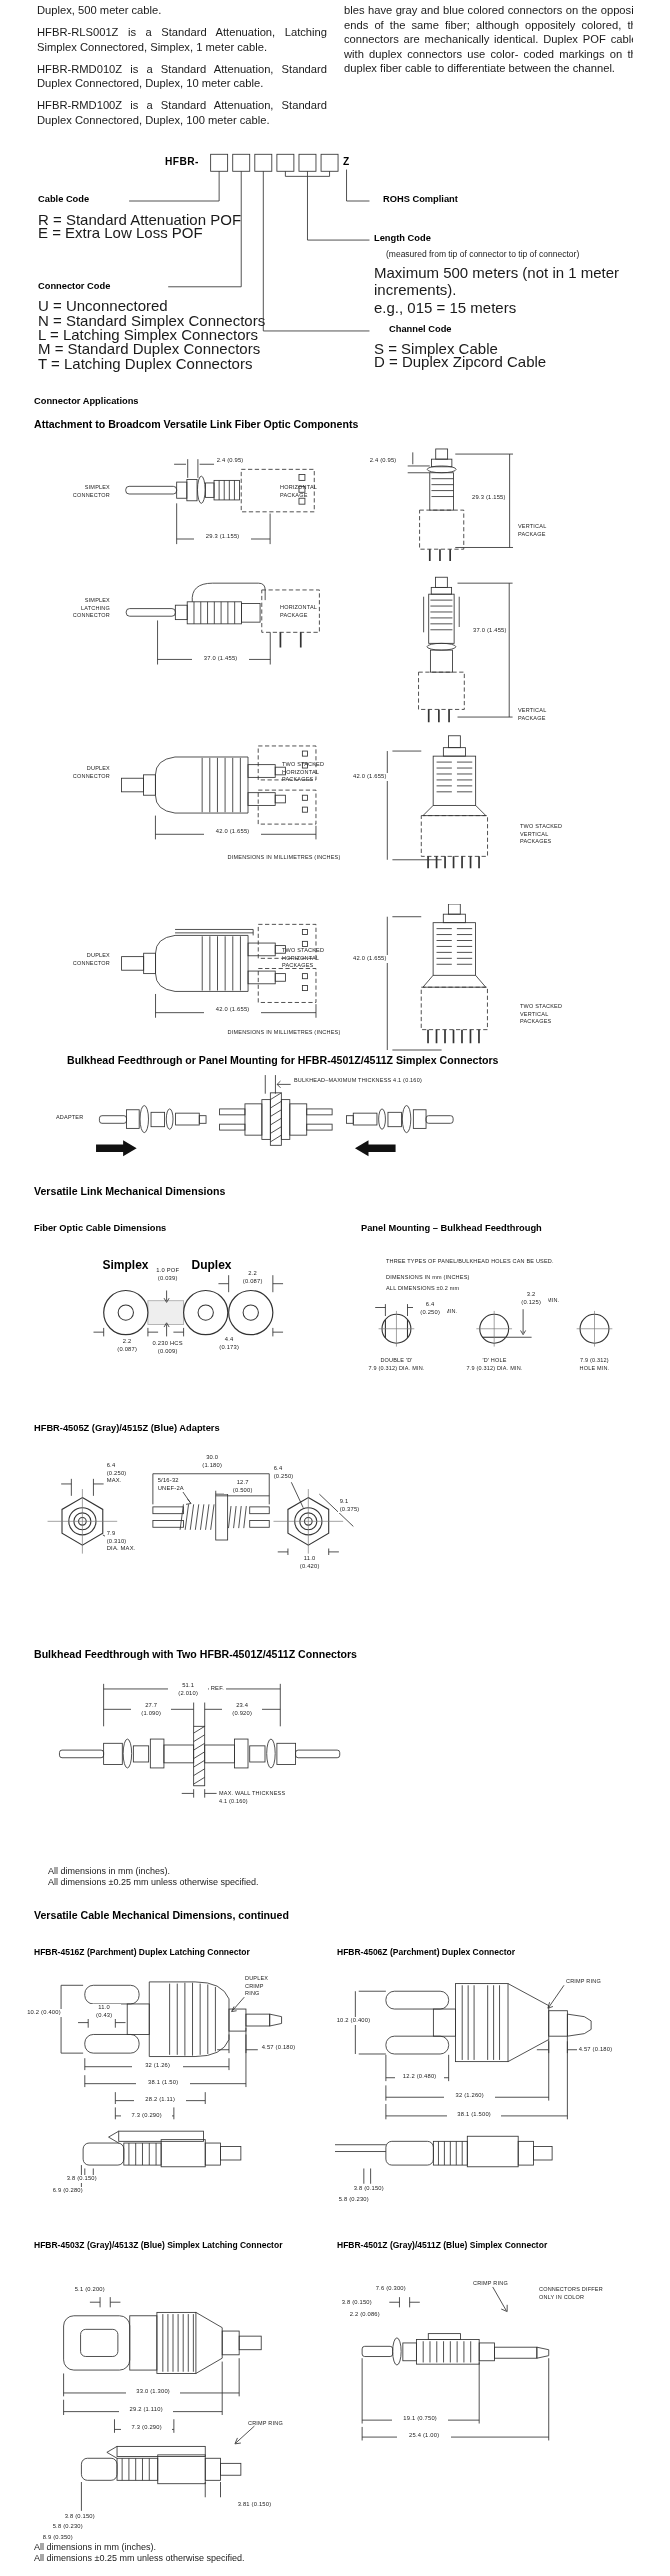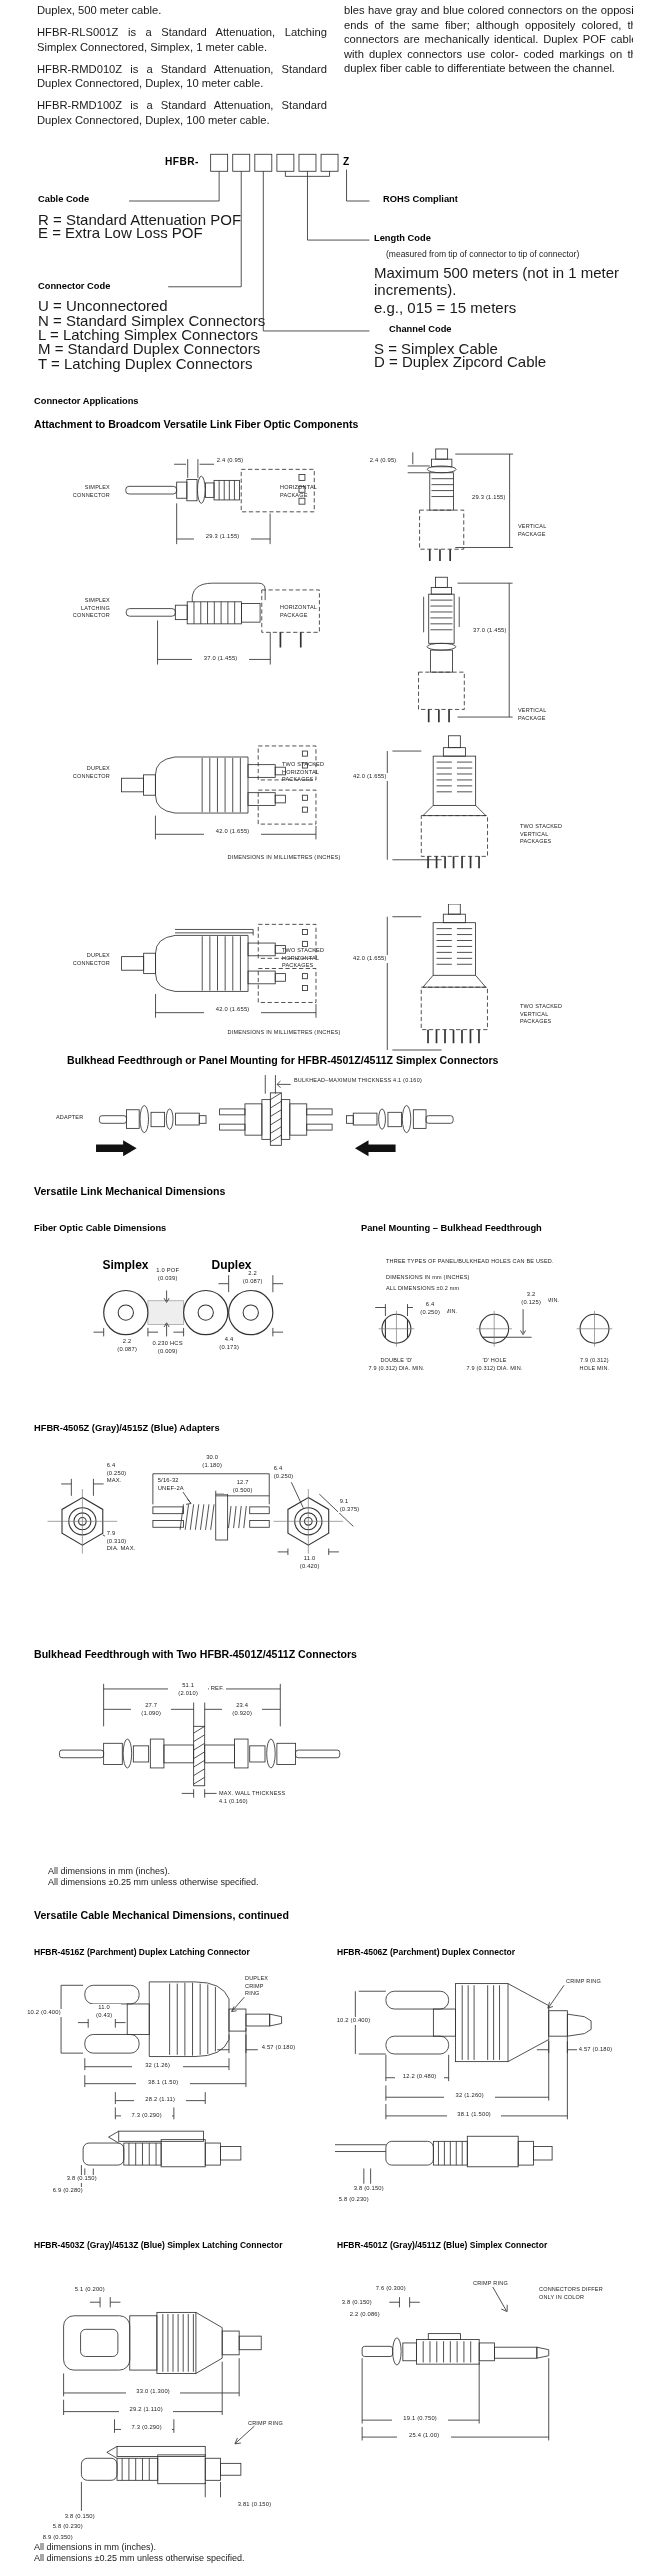--- a/index.html
+++ b/index.html
@@ -279,21 +279,21 @@
     </g>
     <g stroke="#333" fill="none" stroke-width="1">
       <path d="M196,50 V62 M193,59 L196,64 L199,59"></path>
       <path d="M269,32 V52 M321,32 V52 M257,42 H269 M321,42 H333"></path>
       <path d="M122,94 V104 M174,94 V104 M110,99 H122 M174,99 H186"></path>
       <path d="M196,104 V90 M193,93 L196,88 L199,93"></path>
       <path d="M216,94 V104 M321,94 V104 M204,99 H216 M321,99 H333"></path>
     </g>
   </svg>
   <div class="b9 ctr abs" style="left:93px;top:1258px;width:65px;">Simplex</div>
-  <div class="b9 ctr abs" style="left:196px;top:1258px;width:71px;">Duplex</div>
+  <div class="b9 ctr abs" style="left:176px;top:1258px;width:71px;">Duplex</div>
   <div class="dim ctr" style="left:149px;top:1267px;width:34px;">1.0 POF
 (0.039)</div>
   <div class="dim ctr" style="left:233px;top:1270px;width:36px;">2.2
 (0.087)</div>
   <div class="dim ctr" style="left:100px;top:1338px;width:51px;">2.2
 (0.087)</div>
   <div class="dim ctr" style="left:139px;top:1340px;width:54px;">0.230 HCS
 (0.009)</div>
   <div class="dim ctr" style="left:202px;top:1336px;width:51px;">4.4
 (0.173)</div>

